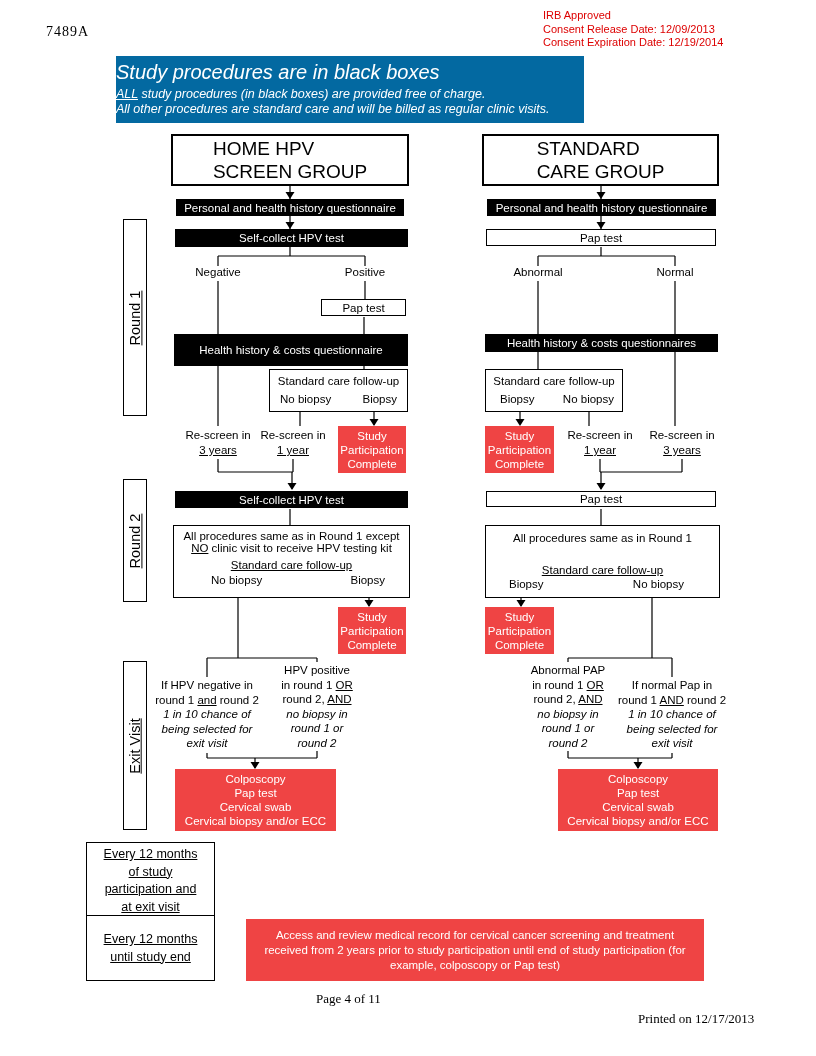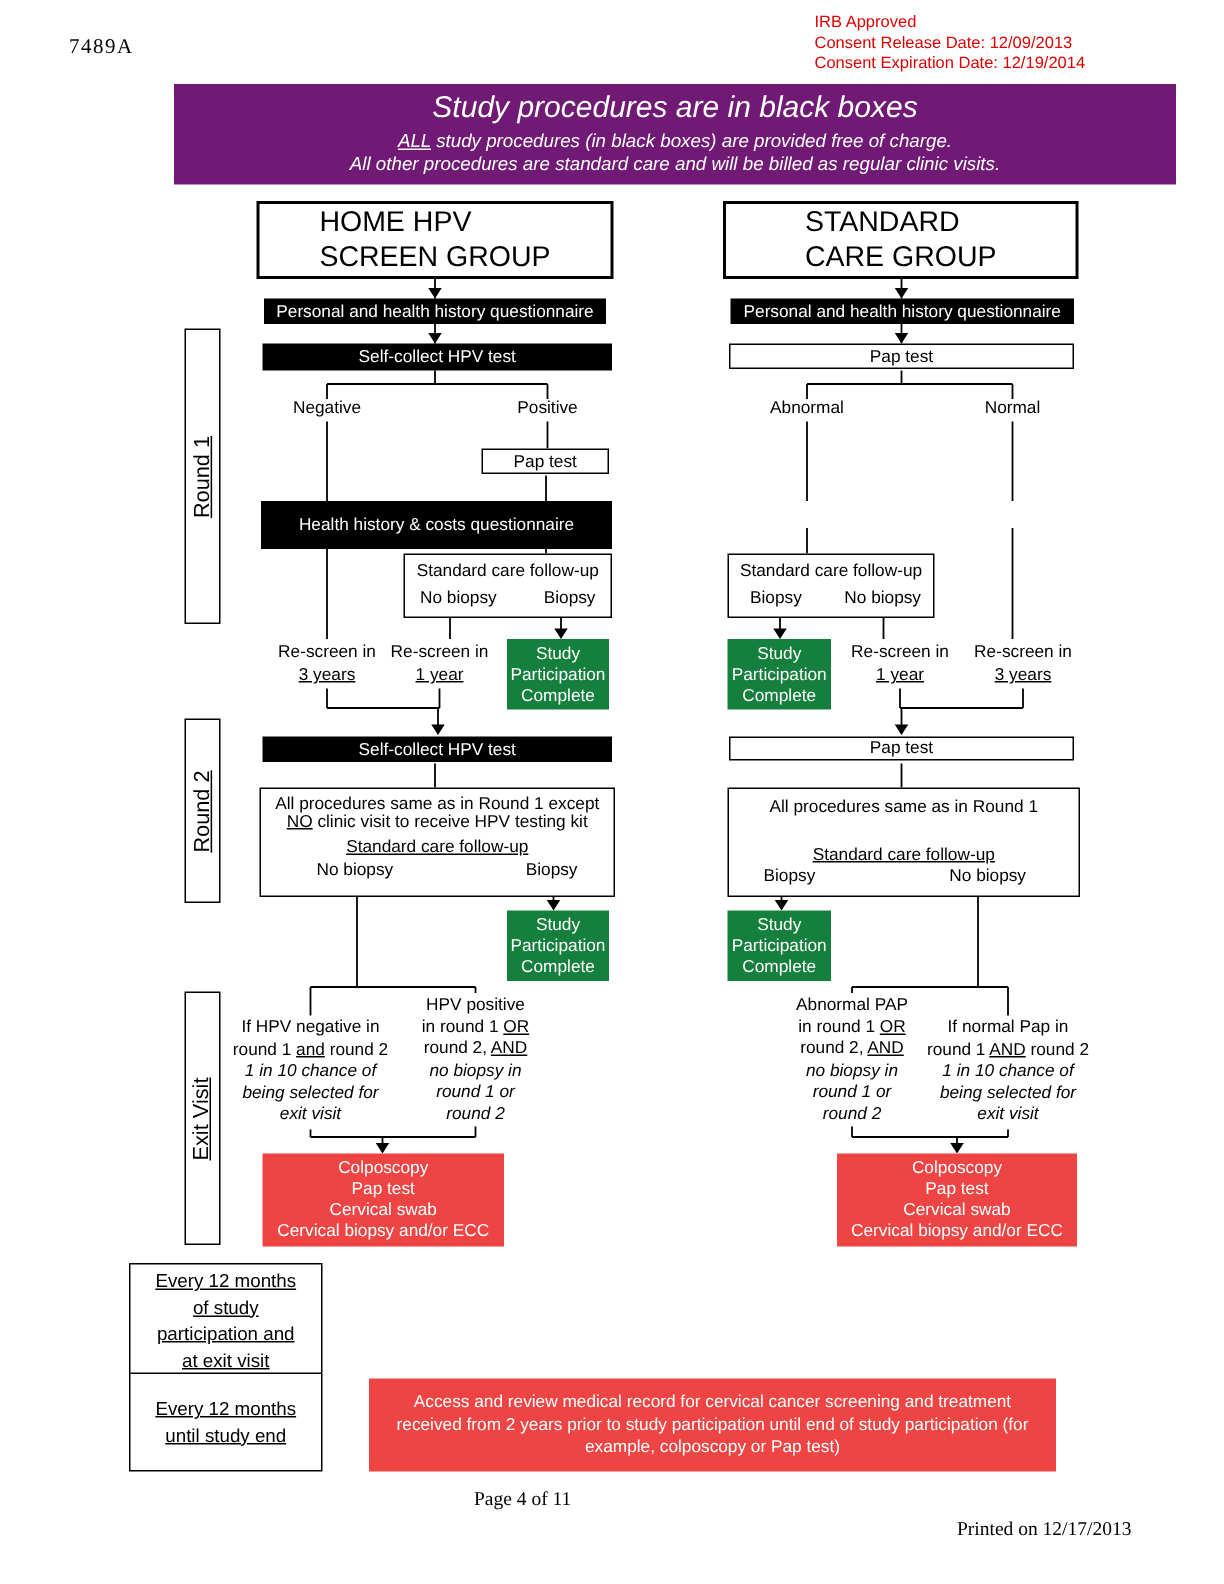--- a/index.html
+++ b/index.html
@@ -9,21 +9,21 @@
   .ml{white-space:pre-line;}
   .ctr{text-align:center;}
   .u{text-decoration:underline;}
   .it{font-style:italic;}
   .serif{font-family:"Liberation Serif",serif;}
   .bar{position:absolute;background:#000;color:#fff;display:flex;align-items:center;
        justify-content:center;font-size:11.5px;}
   .wbox{position:absolute;background:#fff;border:1.5px solid #000;display:flex;
         align-items:center;justify-content:center;font-size:11.5px;}
   .obox{position:absolute;background:#fff;border:1px solid #000;font-size:11.5px;}
-  .spc{position:absolute;background:#15803d;color:#fff;display:flex;align-items:center;
+  .spc{position:absolute;background:#ef4444;color:#fff;display:flex;align-items:center;
        justify-content:center;text-align:center;font-size:11.5px;line-height:14px;}
   .blk{position:absolute;background:#ef4444;color:#fff;display:flex;align-items:center;
        justify-content:center;text-align:center;font-size:11.5px;line-height:15px;}
   .lbl{position:absolute;font-size:11.5px;text-align:center;}
   .vlabel{position:absolute;border:1.5px solid #000;background:#fff;display:flex;
           align-items:center;justify-content:center;}
   .vlabel span{transform:rotate(-90deg);white-space:nowrap;font-size:14.5px;
                text-decoration:underline;}
   .exittxt{position:absolute;width:132px;text-align:center;font-size:11.5px;line-height:14.5px;}
   .followrow{display:flex;justify-content:space-between;font-size:11.5px;}
@@ -75,21 +75,21 @@
   </svg>
 
   <div class="abs serif" style="left:46px;top:24px;font-size:14px;letter-spacing:1px;">7489A</div>
 
   <div class="irb" style="left:543px;top:9px;color:#dd0000;">
     <div>IRB Approved</div>
     <div>Consent Release Date: 12/09/2013</div>
     <div>Consent Expiration Date: 12/19/2014</div>
   </div>
 
-  <div class="abs" style="left:116px;top:56px;width:668px;height:67px;background:#701a75;color:#fff;text-align:center;">
+  <div class="abs" style="left:116px;top:56px;width:468px;height:67px;background:#0369a1;color:#fff;text-align:left;">
     <div class="it" style="font-size:20px;margin-top:5px;">Study procedures are in black boxes</div>
     <div class="it" style="font-size:12.5px;margin-top:3px;">
       <span class="u">ALL</span><span> study procedures (in black boxes) are provided free of charge.</span>
     </div>
     <div class="it" style="font-size:12.5px;margin-top:1px;">All other procedures are standard care and will be billed as regular clinic visits.</div>
   </div>
 
   <div class="hdr ml" style="left:171px;top:134px;width:234px;height:48px;">HOME HPV
 SCREEN GROUP</div>
   <div class="hdr ml" style="left:482px;top:134px;width:233px;height:48px;">STANDARD
@@ -173,20 +173,21 @@
 Pap test
 Cervical swab
 Cervical biopsy and/or ECC</div>
 
   <div class="bar" style="left:487px;top:199px;width:229px;height:17px;">Personal and health history questionnaire</div>
   <div class="wbox" style="left:486px;top:229px;width:228px;height:15px;">Pap test</div>
 
   <div class="lbl" style="left:488px;top:266px;width:100px;">Abnormal</div>
   <div class="lbl" style="left:625px;top:266px;width:100px;">Normal</div>
 
+  <div class="bar" style="left:485px;top:334px;width:233px;height:18px;">Health history &amp; costs questionnaires</div>
 
   <div class="obox" style="left:485px;top:369px;width:136px;height:41px;">
     <div class="ctr" style="margin-top:5px;">Standard care follow-up</div>
     <div class="followrow" style="margin-top:6px;padding:0 8px 0 14px;">
       <span>Biopsy</span>
       <span>No biopsy</span>
     </div>
   </div>
 
   <div class="spc ml" style="left:485px;top:426px;width:69px;height:47px;">Study

